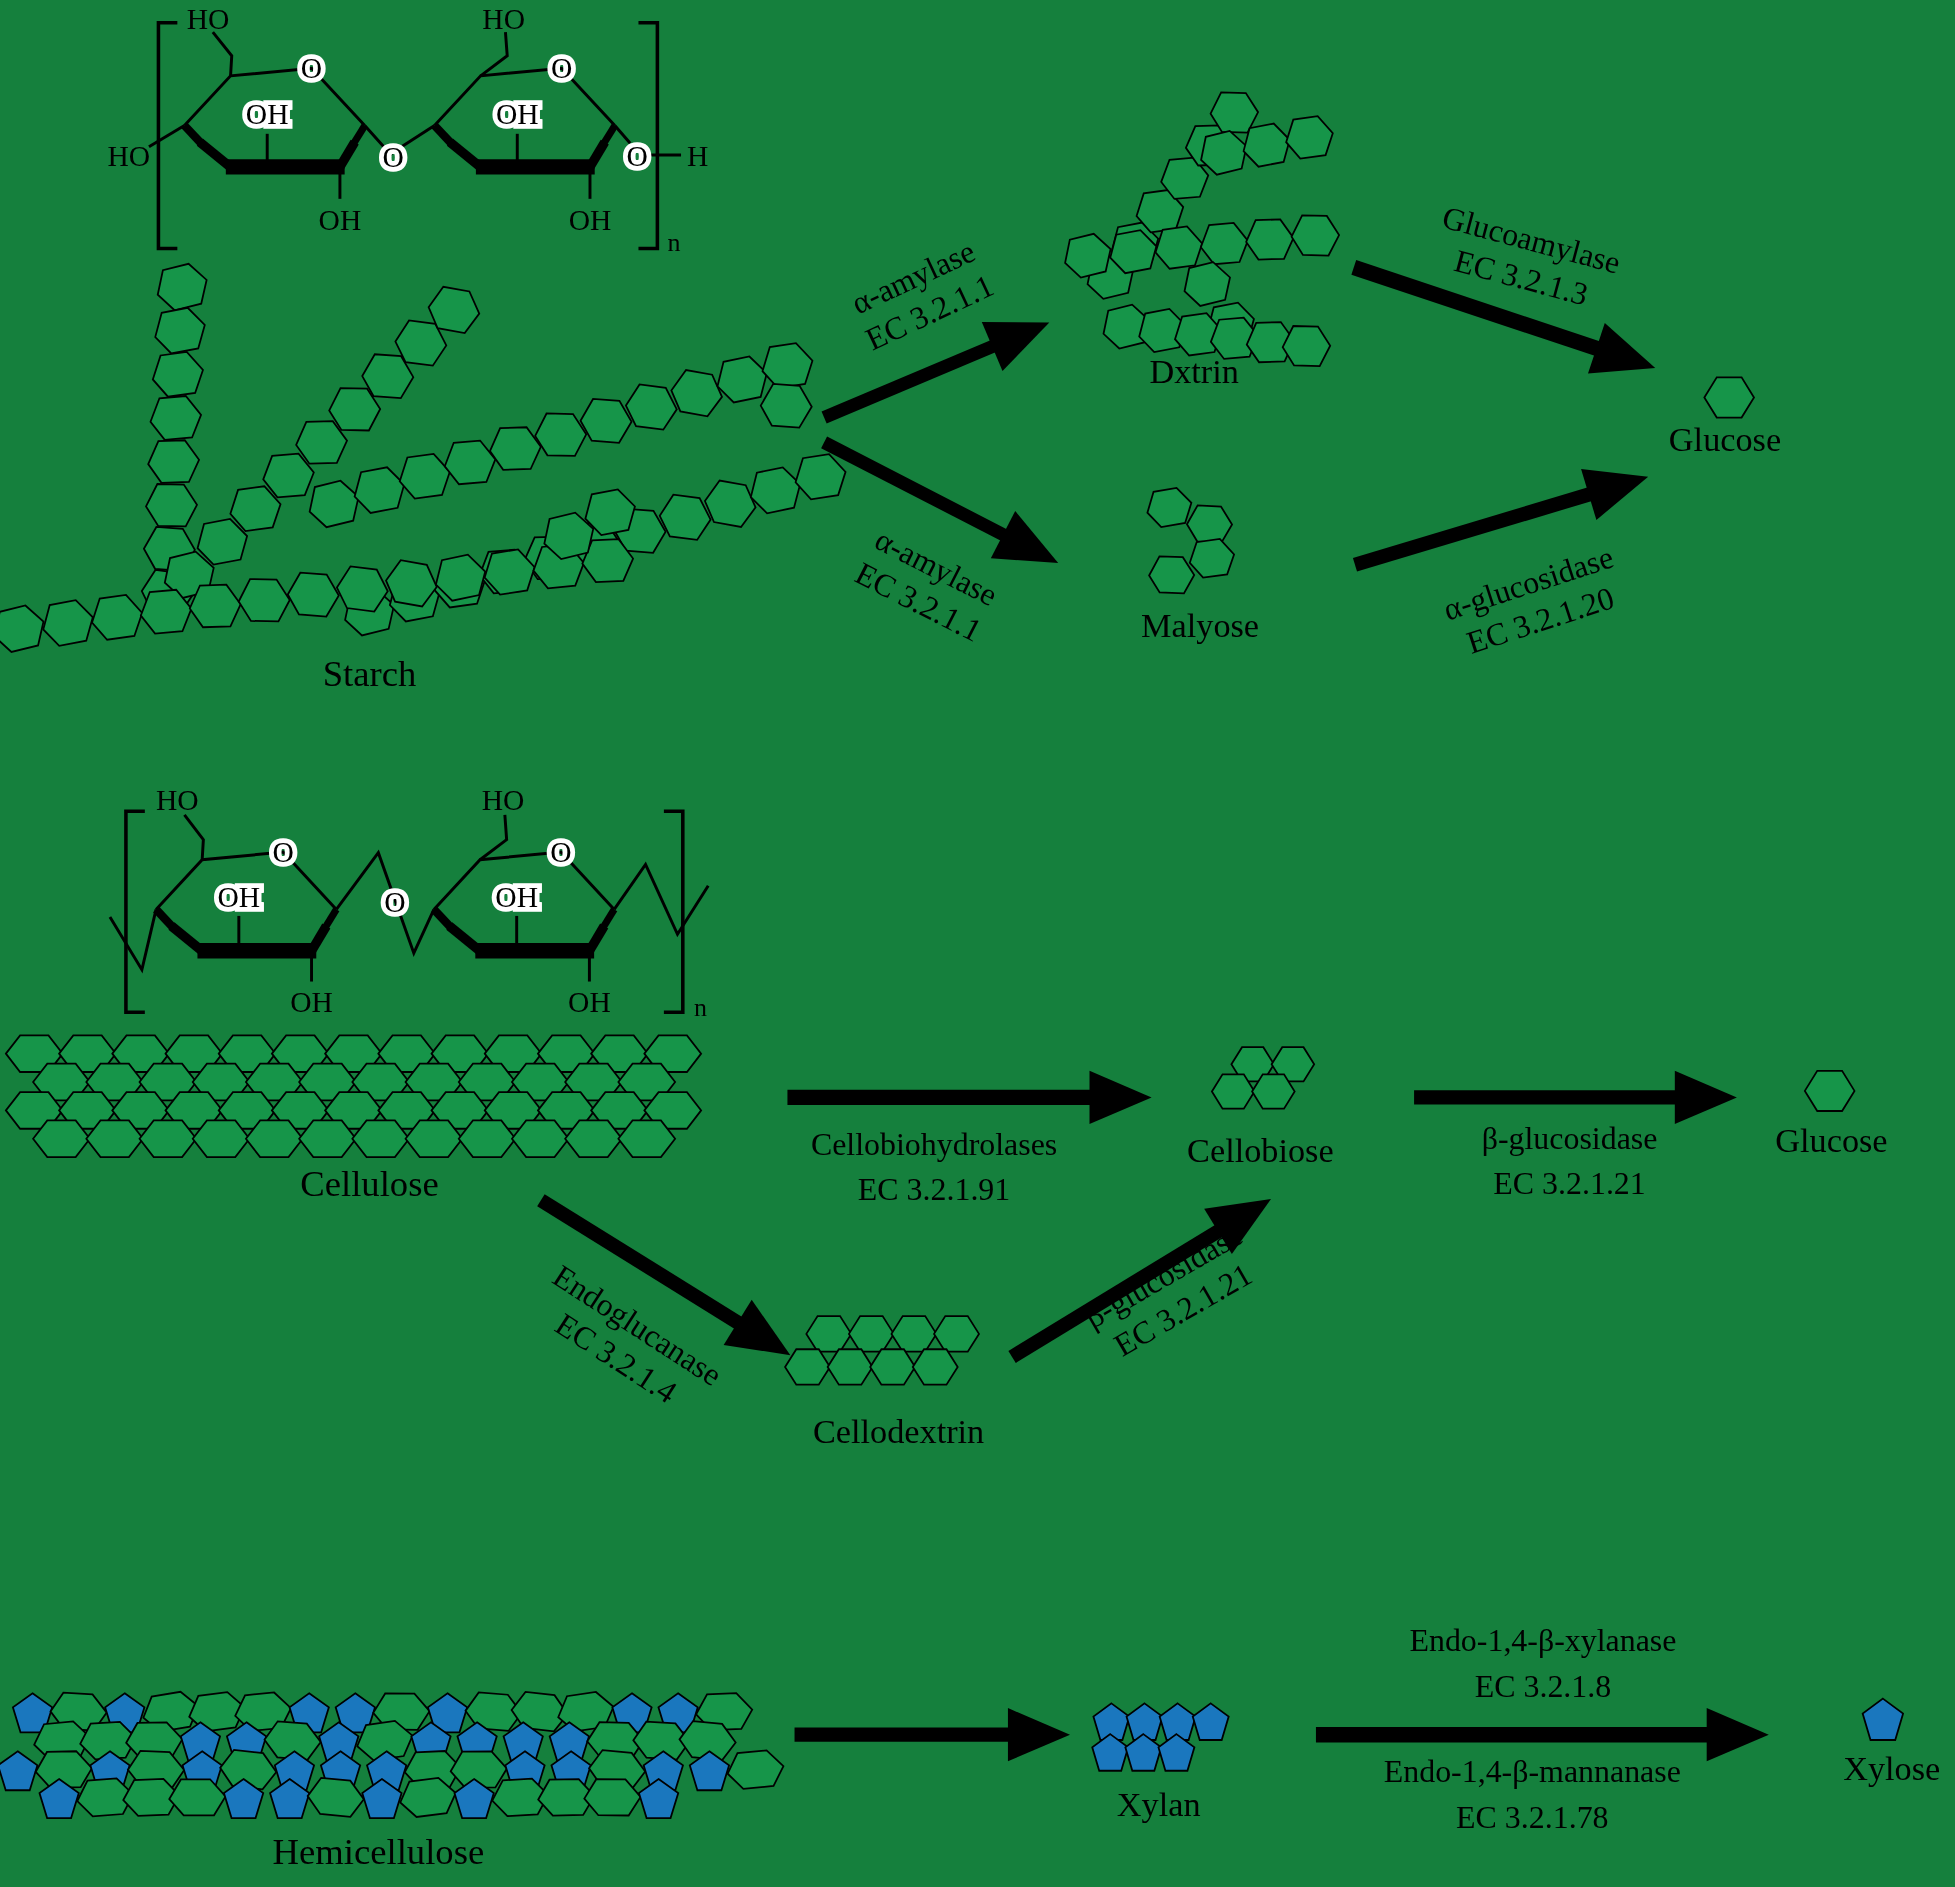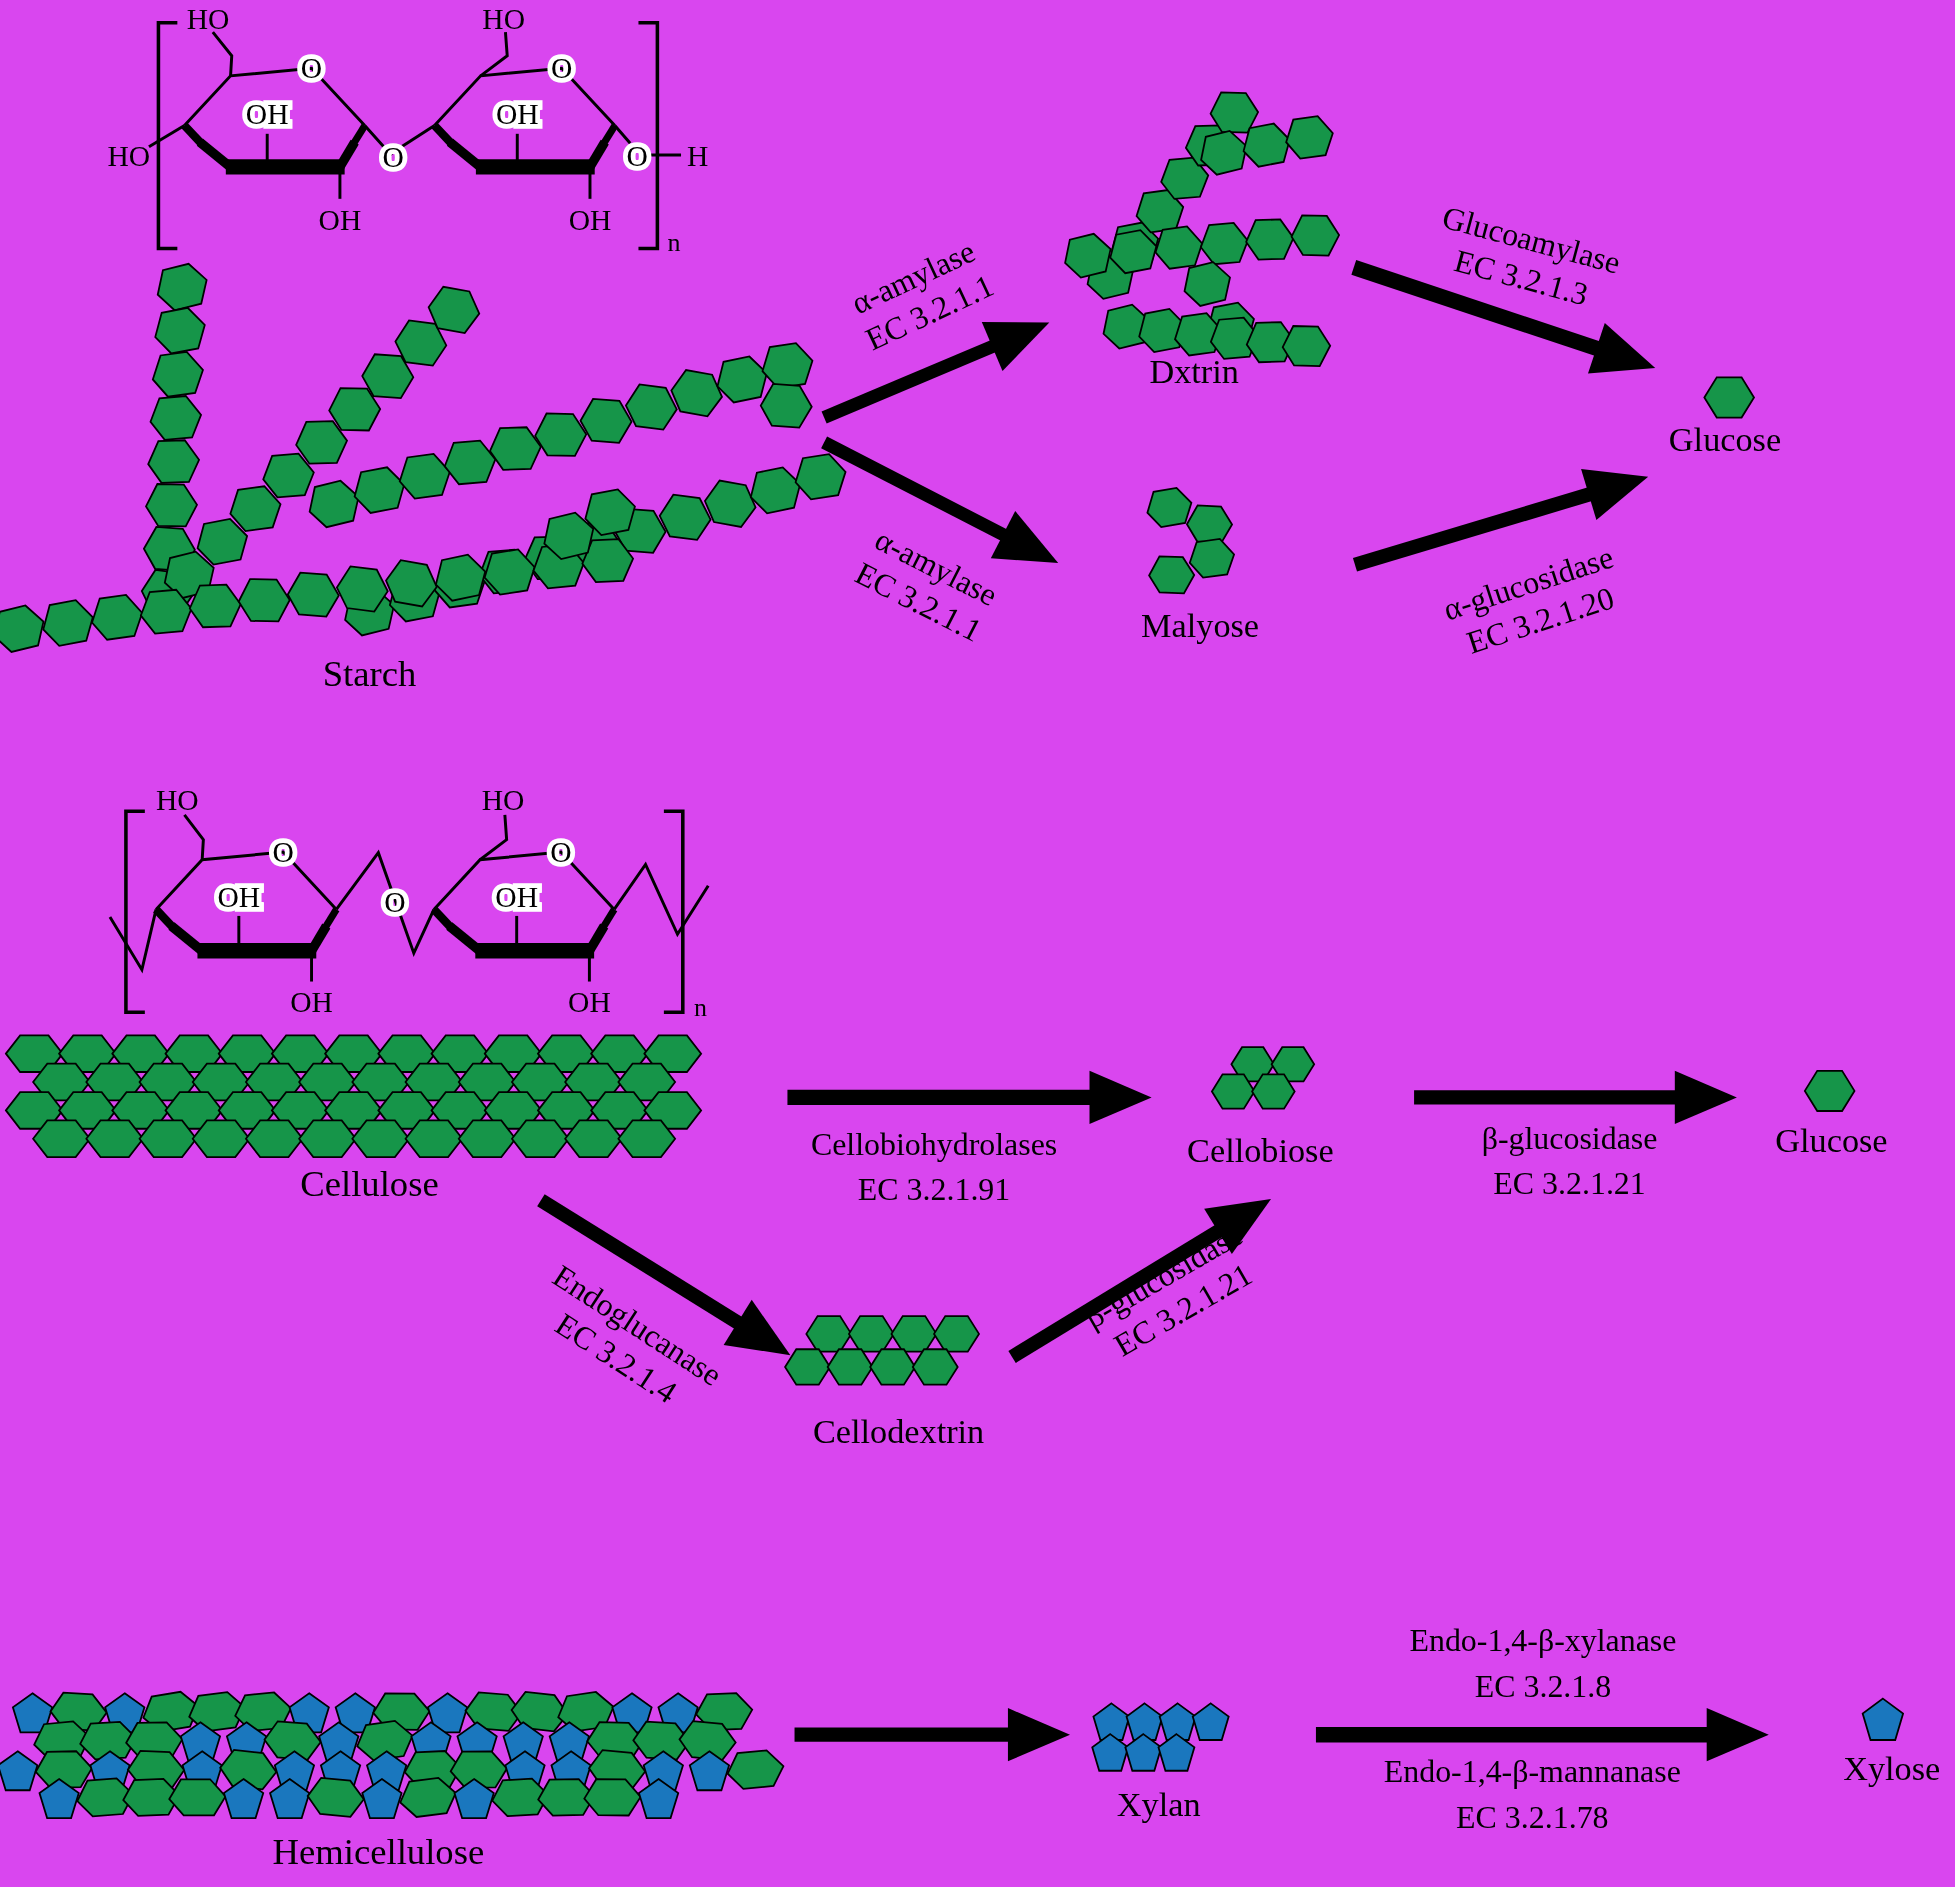--- a/index.html
+++ b/index.html
@@ -1,16 +1,16 @@
 <!DOCTYPE html>
 <html style="font-size:9.5px"><head>
 <meta charset="utf-8">
 <style>
   html,body{margin:0;padding:0;background:#ffffff;}
-  #canvas{position:relative;width:1955px;height:1888px;background:#d946ef;overflow:hidden;
+  #canvas{position:relative;width:1955px;height:1888px;background:#15803d;overflow:hidden;
           font-family:"Liberation Serif","DejaVu Serif",serif;}
   svg{position:absolute;left:0;top:0;}
   text{fill:#000;}
   .chem{font-size:50px;}
   .chem.halo{paint-order:stroke;stroke:#ffffff;stroke-width:16px;}
   .sub{font-size:44px;}
   .mol{font-size:62px;}
   .mol2{font-size:58px;}
   .enz{font-size:54px;}
   .ln{stroke:#000;fill:none;}

